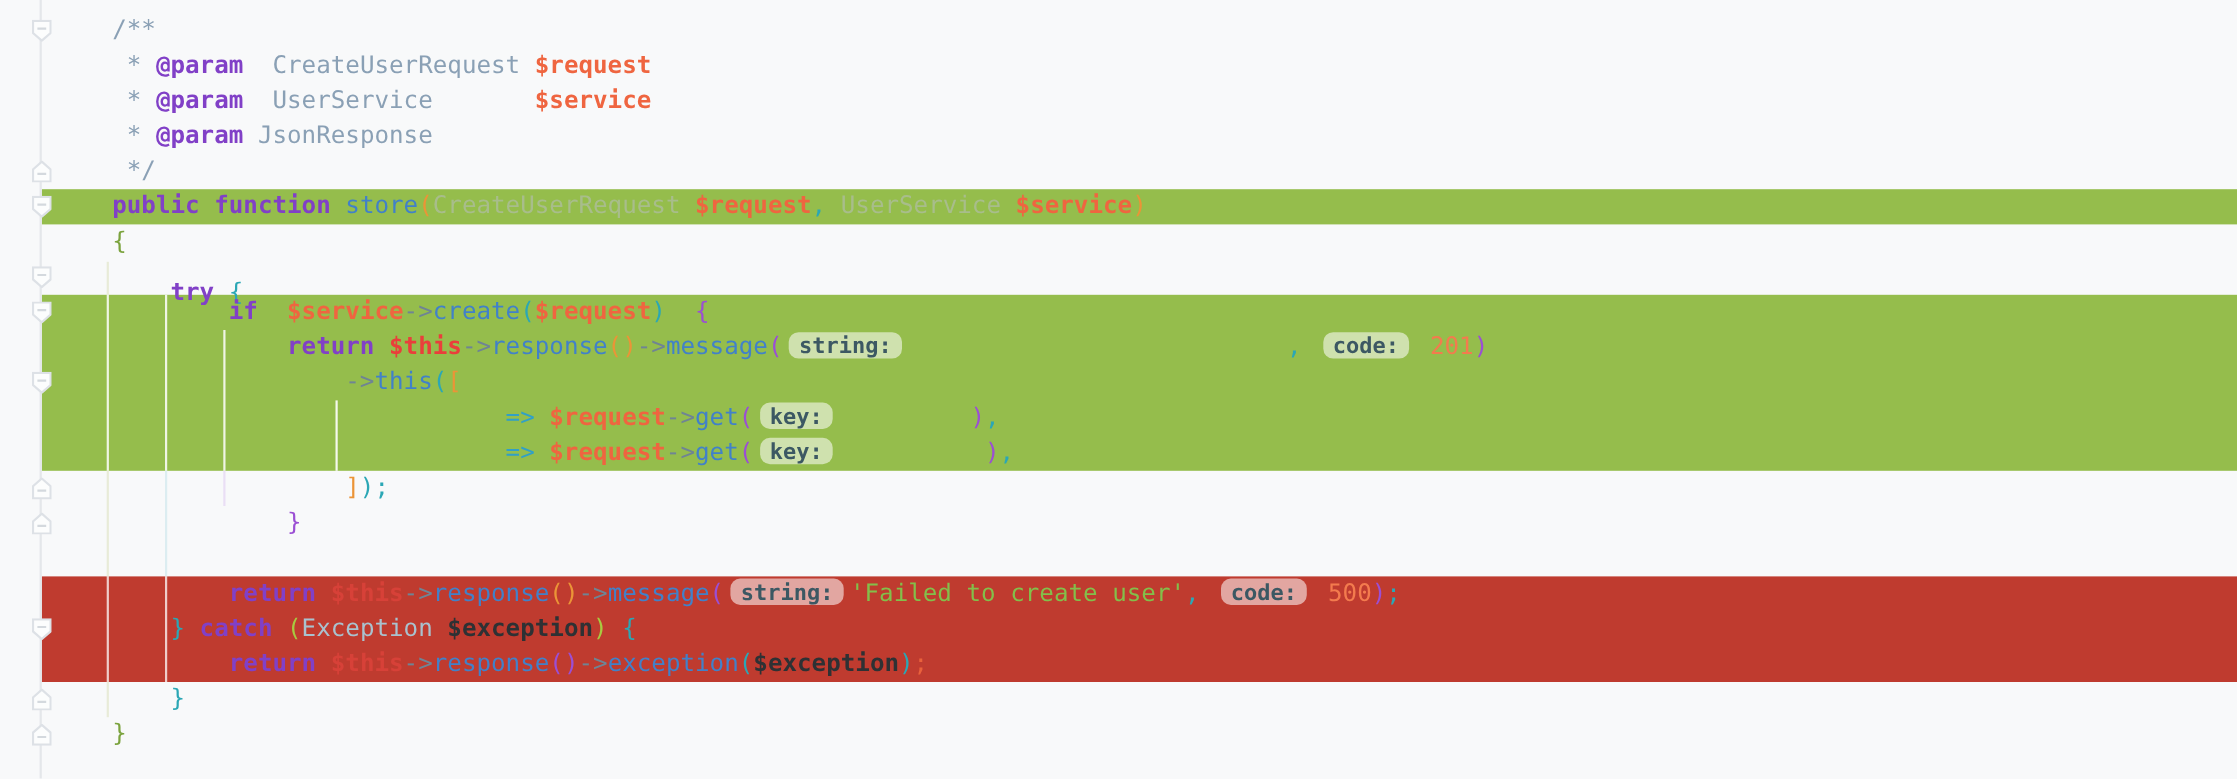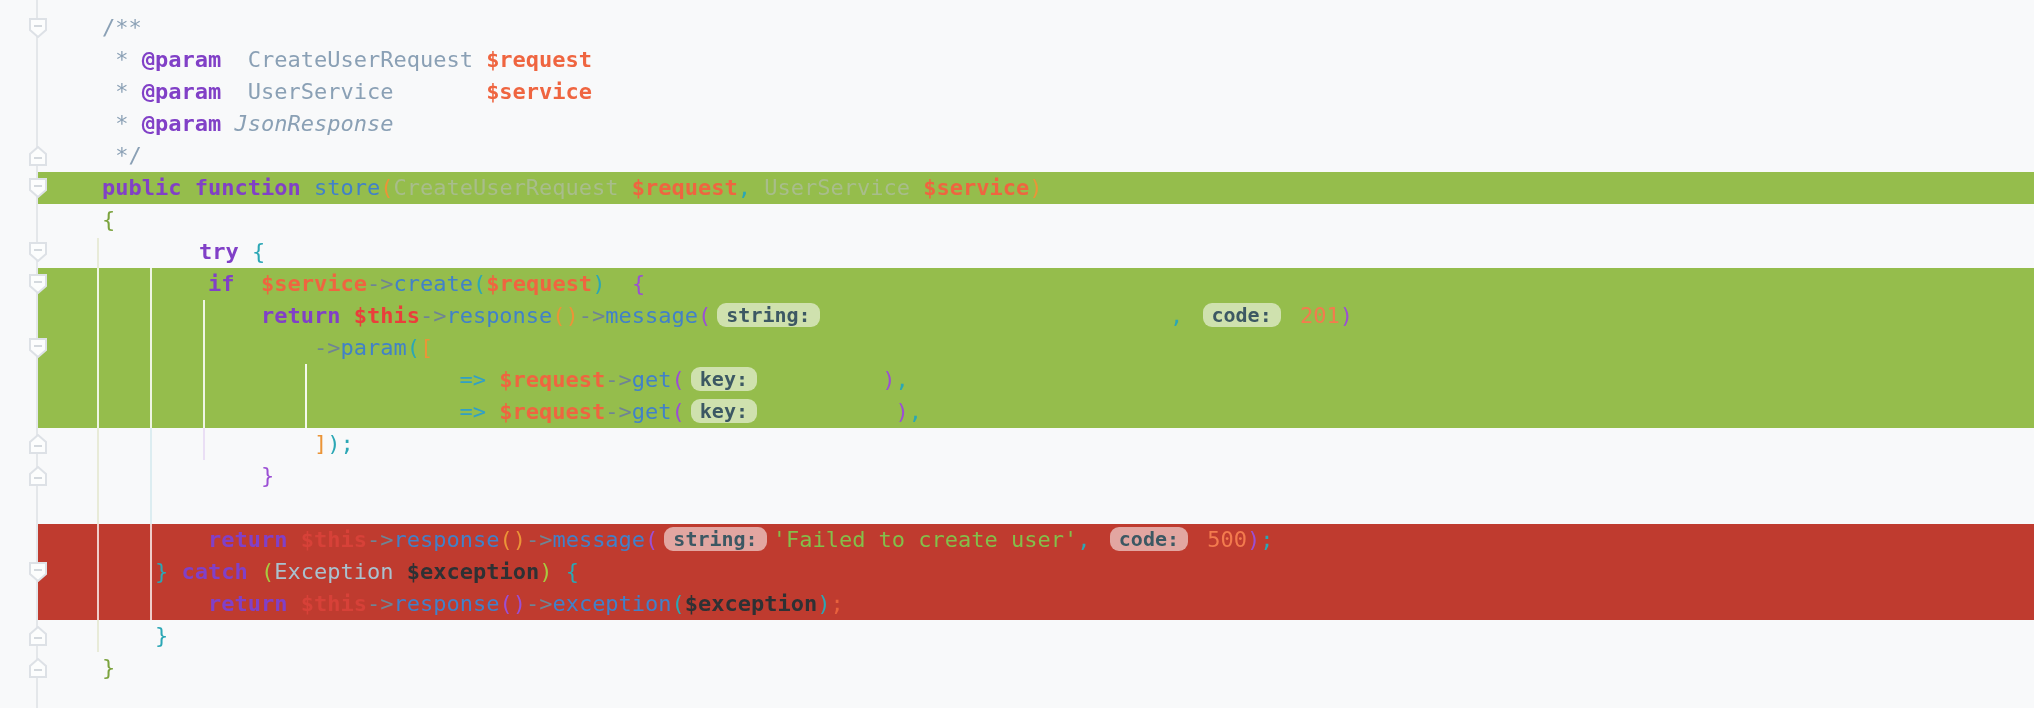--- a/index.html
+++ b/index.html
@@ -55,28 +55,28 @@
       <div class="guide" style="left: 150px; top: 428px; height: 96px; background: rgb(220, 237, 241);"></div>
       <div class="guide" style="left: 150px; top: 524px; height: 96px; background: rgba(255, 255, 255, 0.75);"></div>
       <div class="guide" style="left: 203px; top: 300px; height: 128px; background: rgba(255, 255, 255, 0.85);"></div>
       <div class="guide" style="left: 203px; top: 428px; height: 32px; background: rgb(234, 223, 245);"></div>
       <div class="guide" style="left: 305px; top: 364px; height: 64px; background: rgba(255, 255, 255, 0.9);"></div>
     </div>
   <div id="lines">
       <div class="code-line" style="top: 12px;"><span style="color: rgb(138, 160, 181);">    /**</span></div>
       <div class="code-line" style="top: 44px;"><span style="color: rgb(138, 160, 181);">     * </span><span style="color: rgb(129, 64, 199); font-weight: bold;">@param</span><span style="color: rgb(138, 160, 181);">  </span><span style="color: rgb(138, 160, 181);">CreateUserRequest</span><span style="color: rgb(138, 160, 181);"> </span><span style="color: rgb(239, 101, 64); font-weight: bold;">$request</span></div>
       <div class="code-line" style="top: 76px;"><span style="color: rgb(138, 160, 181);">     * </span><span style="color: rgb(129, 64, 199); font-weight: bold;">@param</span><span style="color: rgb(138, 160, 181);">  </span><span style="color: rgb(138, 160, 181);">UserService</span><span style="color: rgb(138, 160, 181);">       </span><span style="color: rgb(239, 101, 64); font-weight: bold;">$service</span></div>
-      <div class="code-line" style="top: 108px;"><span style="color: rgb(138, 160, 181);">     * </span><span style="color: rgb(129, 64, 199); font-weight: bold;">@param</span><span style="color: rgb(138, 160, 181);"> </span><span style="color: rgb(138, 160, 181); font-style: italic;">JsonResponse</span></div>
+      <div class="code-line" style="top: 108px;"><span style="color: rgb(138, 160, 181);">     * </span><span style="color: rgb(129, 64, 199); font-weight: bold;">@param</span><span style="color: rgb(138, 160, 181);"> </span><span style="color: rgb(138, 160, 181);">JsonResponse</span></div>
       <div class="code-line" style="top: 140px;"><span style="color: rgb(138, 160, 181);">     */</span></div>
       <div class="code-line" style="top: 172px;"><span style="color: rgb(46, 49, 52);">    </span><span style="color: rgb(129, 64, 199); font-weight: bold;">public</span><span style="color: rgb(46, 49, 52);"> </span><span style="color: rgb(129, 64, 199); font-weight: bold;">function</span><span style="color: rgb(46, 49, 52);"> </span><span style="color: rgb(65, 129, 201);">store</span><span style="color: rgb(235, 148, 55);">(</span><span style="color: rgb(168, 189, 139);">CreateUserRequest</span><span style="color: rgb(46, 49, 52);"> </span><span style="color: rgb(239, 101, 64); font-weight: bold;">$request</span><span style="color: rgb(43, 167, 181);">,</span><span style="color: rgb(46, 49, 52);"> </span><span style="color: rgb(168, 189, 139);">UserService</span><span style="color: rgb(46, 49, 52);"> </span><span style="color: rgb(239, 101, 64); font-weight: bold;">$service</span><span style="color: rgb(235, 148, 55);">)</span></div>
       <div class="code-line" style="top: 204px;"><span style="color: rgb(123, 163, 61);">    {</span></div>
-      <div class="code-line" style="top: 236px; margin-left: 44px;"><span style="color: rgb(46, 49, 52);">        </span><span style="color: rgb(129, 64, 199); font-weight: bold;">try</span><span style="color: rgb(46, 49, 52);"> </span><span style="color: rgb(43, 167, 181);">{</span></div>
+      <div class="code-line" style="top: 251px;"><span style="color: rgb(46, 49, 52);">        </span><span style="color: rgb(129, 64, 199); font-weight: bold;">try</span><span style="color: rgb(46, 49, 52);"> </span><span style="color: rgb(43, 167, 181);">{</span></div>
       <div class="code-line" style="top: 268px;"><span style="color: rgb(46, 49, 52);">            </span><span style="color: rgb(129, 64, 199); font-weight: bold;">if</span><span style="color: rgb(46, 49, 52);">  </span><span style="color: rgb(239, 101, 64); font-weight: bold;">$service</span><span style="color: rgb(111, 132, 148);">-&gt;</span><span style="color: rgb(65, 129, 201);">create</span><span style="color: rgb(43, 167, 181);">(</span><span style="color: rgb(239, 101, 64); font-weight: bold;">$request</span><span style="color: rgb(43, 167, 181);">)</span><span style="color: rgb(46, 49, 52);">  </span><span style="color: rgb(155, 79, 212);">{</span></div>
       <div class="code-line" style="top: 300px;"><span style="color: rgb(46, 49, 52);">                </span><span style="color: rgb(129, 64, 199); font-weight: bold;">return</span><span style="color: rgb(46, 49, 52);"> </span><span style="color: rgb(234, 62, 59); font-weight: bold;">$this</span><span style="color: rgb(111, 132, 148);">-&gt;</span><span style="color: rgb(65, 129, 201);">response</span><span style="color: rgb(235, 148, 55);">()</span><span style="color: rgb(111, 132, 148);">-&gt;</span><span style="color: rgb(65, 129, 201);">message</span><span style="color: rgb(155, 79, 212);">(</span><span class="badge">string:</span><span style="color: rgb(46, 49, 52);">                          </span><span style="color: rgb(43, 167, 181);">,</span><span style="color: rgb(46, 49, 52);"> </span><span class="badge">code:</span><span style="color: rgb(46, 49, 52);"> </span><span style="color: rgb(243, 123, 78);">201</span><span style="color: rgb(155, 79, 212);">)</span></div>
-      <div class="code-line" style="top: 332px;"><span style="color: rgb(46, 49, 52);">                    </span><span style="color: rgb(111, 132, 148);">-&gt;</span><span style="color: rgb(65, 129, 201);">param</span><span style="color: rgb(43, 167, 181);">(</span><span style="color: rgb(235, 148, 55);">[</span></div>
+      <div class="code-line" style="top: 332px;"><span style="color: rgb(46, 49, 52);">                    </span><span style="color: rgb(111, 132, 148);">-&gt;</span><span style="color: rgb(65, 129, 201);">this</span><span style="color: rgb(43, 167, 181);">(</span><span style="color: rgb(235, 148, 55);">[</span></div>
       <div class="code-line" style="top: 364px;"><span style="color: rgb(46, 49, 52);">                               </span><span style="color: rgb(49, 160, 198);">=&gt;</span><span style="color: rgb(46, 49, 52);"> </span><span style="color: rgb(239, 101, 64); font-weight: bold;">$request</span><span style="color: rgb(111, 132, 148);">-&gt;</span><span style="color: rgb(65, 129, 201);">get</span><span style="color: rgb(155, 79, 212);">(</span><span class="badge">key:</span><span style="color: rgb(46, 49, 52);">         </span><span style="color: rgb(155, 79, 212);">)</span><span style="color: rgb(43, 167, 181);">,</span></div>
       <div class="code-line" style="top: 396px;"><span style="color: rgb(46, 49, 52);">                               </span><span style="color: rgb(49, 160, 198);">=&gt;</span><span style="color: rgb(46, 49, 52);"> </span><span style="color: rgb(239, 101, 64); font-weight: bold;">$request</span><span style="color: rgb(111, 132, 148);">-&gt;</span><span style="color: rgb(65, 129, 201);">get</span><span style="color: rgb(155, 79, 212);">(</span><span class="badge">key:</span><span style="color: rgb(46, 49, 52);">          </span><span style="color: rgb(155, 79, 212);">)</span><span style="color: rgb(43, 167, 181);">,</span></div>
       <div class="code-line" style="top: 428px;"><span style="color: rgb(46, 49, 52);">                    </span><span style="color: rgb(235, 148, 55);">]</span><span style="color: rgb(43, 167, 181);">);</span></div>
       <div class="code-line" style="top: 460px;"><span style="color: rgb(46, 49, 52);">                </span><span style="color: rgb(155, 79, 212);">}</span></div>
       <div class="code-line" style="top: 492px;"></div>
       <div class="code-line" style="top: 524px;"><span style="color: rgb(46, 49, 52);">            </span><span style="color: rgb(129, 64, 199); font-weight: bold;">return</span><span style="color: rgb(46, 49, 52);"> </span><span style="color: rgb(215, 65, 56); font-weight: bold;">$this</span><span style="color: rgb(111, 132, 148);">-&gt;</span><span style="color: rgb(65, 129, 201);">response</span><span style="color: rgb(235, 148, 55);">()</span><span style="color: rgb(111, 132, 148);">-&gt;</span><span style="color: rgb(65, 129, 201);">message</span><span style="color: rgb(155, 79, 212);">(</span><span class="badge">string:</span><span style="color: rgb(131, 191, 74);">'Failed to create user'</span><span style="color: rgb(43, 167, 181);">,</span><span style="color: rgb(46, 49, 52);"> </span><span class="badge">code:</span><span style="color: rgb(46, 49, 52);"> </span><span style="color: rgb(243, 123, 78);">500</span><span style="color: rgb(155, 79, 212);">)</span><span style="color: rgb(43, 167, 181);">;</span></div>
       <div class="code-line" style="top: 556px;"><span style="color: rgb(46, 49, 52);">        </span><span style="color: rgb(43, 167, 181);">}</span><span style="color: rgb(46, 49, 52);"> </span><span style="color: rgb(129, 64, 199); font-weight: bold;">catch</span><span style="color: rgb(46, 49, 52);"> </span><span style="color: rgb(168, 202, 64);">(</span><span style="color: rgb(169, 194, 207);">Exception</span><span style="color: rgb(46, 49, 52);"> </span><span style="color: rgb(46, 49, 52); font-weight: bold;">$exception</span><span style="color: rgb(168, 202, 64);">)</span><span style="color: rgb(46, 49, 52);"> </span><span style="color: rgb(43, 167, 181);">{</span></div>
       <div class="code-line" style="top: 588px;"><span style="color: rgb(46, 49, 52);">            </span><span style="color: rgb(129, 64, 199); font-weight: bold;">return</span><span style="color: rgb(46, 49, 52);"> </span><span style="color: rgb(215, 65, 56); font-weight: bold;">$this</span><span style="color: rgb(111, 132, 148);">-&gt;</span><span style="color: rgb(65, 129, 201);">response</span><span style="color: rgb(155, 79, 212);">()</span><span style="color: rgb(111, 132, 148);">-&gt;</span><span style="color: rgb(65, 129, 201);">exception</span><span style="color: rgb(43, 167, 181);">(</span><span style="color: rgb(46, 49, 52); font-weight: bold;">$exception</span><span style="color: rgb(43, 167, 181);">)</span><span style="color: rgb(233, 97, 60);">;</span></div>
       <div class="code-line" style="top: 620px;"><span style="color: rgb(46, 49, 52);">        </span><span style="color: rgb(43, 167, 181);">}</span></div>
       <div class="code-line" style="top: 652px;"><span style="color: rgb(123, 163, 61);">    }</span></div>

